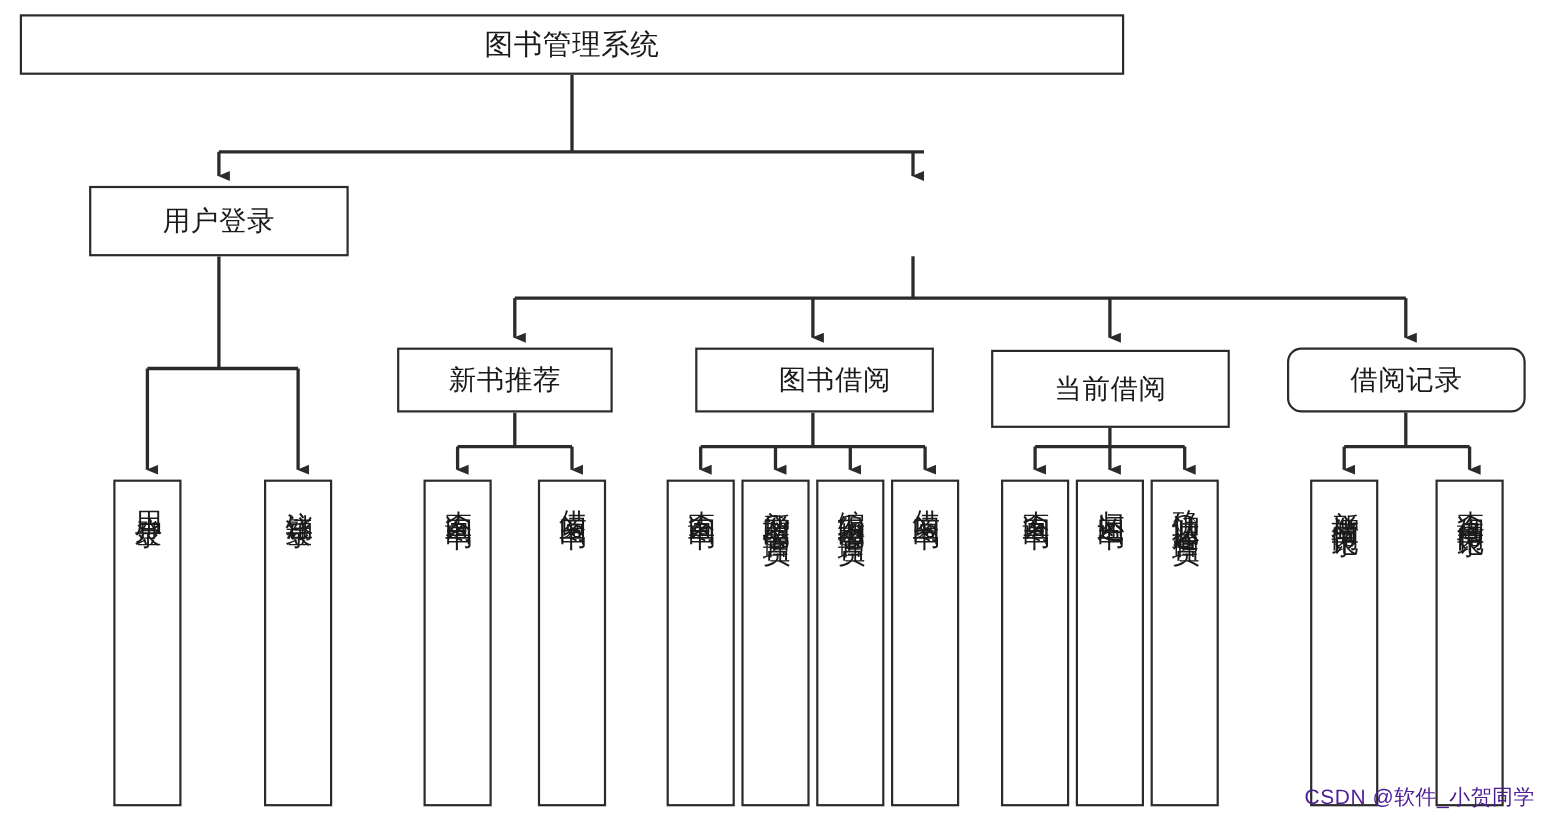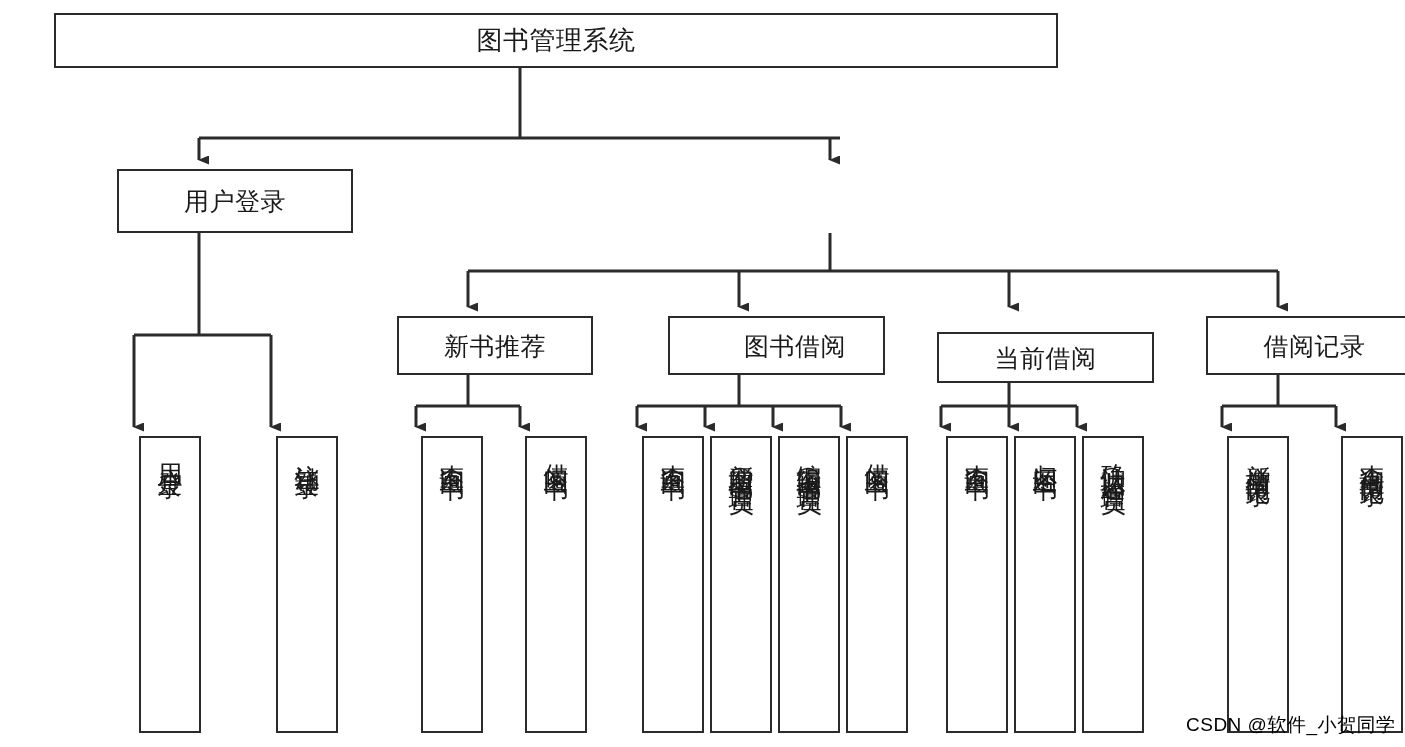--- a/index.html
+++ b/index.html
@@ -26,21 +26,20 @@
   }
   .node {
     position: absolute;
     box-sizing: border-box;
     background: #ffffff;
     border: 2.5px solid #2b2b2b;
     display: flex;
     align-items: center;
     justify-content: center;
     color: #1a1a1a;
-    margin-left: 36px;
   }
   .node-label {
     display: block;
     text-align: center;
     line-height: 1.12;
     letter-spacing: 0.5px;
   }
   .node.horiz .node-label {
     font-size: 25px;
     writing-mode: horizontal-tb;
@@ -56,21 +55,21 @@
     letter-spacing: 4px;
     line-height: 1.0;
     white-space: nowrap;
   }
   .node.root .node-label { font-size: 26px; }
   .watermark {
     position: absolute;
     left: 1186px;
     top: 712px;
     font-size: 19px;
-    color: #000000;
+    color: #4c1d95;
     letter-spacing: 0.5px;
     white-space: nowrap;
     user-select: none;
   }
 </style>
 </head>
 <body>
 
 <div id="diagram-root">
 
@@ -131,24 +130,24 @@
   <div class="node horiz" style="left:81px; top:169px; width:236px; height:64px;">
     <span class="node-label">用户登录</span>
   </div>
 
   <div class="node horiz" style="left:361px; top:316px; width:196px; height:59px;">
     <span class="node-label">新书推荐</span>
   </div>
   <div class="node horiz" style="left:632px; top:316px; width:217px; height:59px;padding-left:37px;">
     <span class="node-label">图书借阅</span>
   </div>
-  <div class="node horiz" style="left:901px; top:332px; width:217px; height:51px;">
+  <div class="node horiz" style="left:901px; top:318px; width:217px; height:71px;">
     <span class="node-label">当前借阅</span>
   </div>
-  <div class="node horiz" style="left:1170px; top:316px; width:217px; height:59px;">
+  <div class="node horiz" style="left:1170px; top:316px; width:217px; height:59px;border-radius:13px;">
     <span class="node-label">借阅记录</span>
   </div>
 
   <div class="node vert" style="left:103px; top:436px; width:62px; height:297px;">
     <span class="node-label">用户登录</span>
   </div>
   <div class="node vert" style="left:240px; top:436px; width:62px; height:297px;">
     <span class="node-label">注销登录</span>
   </div>
 

